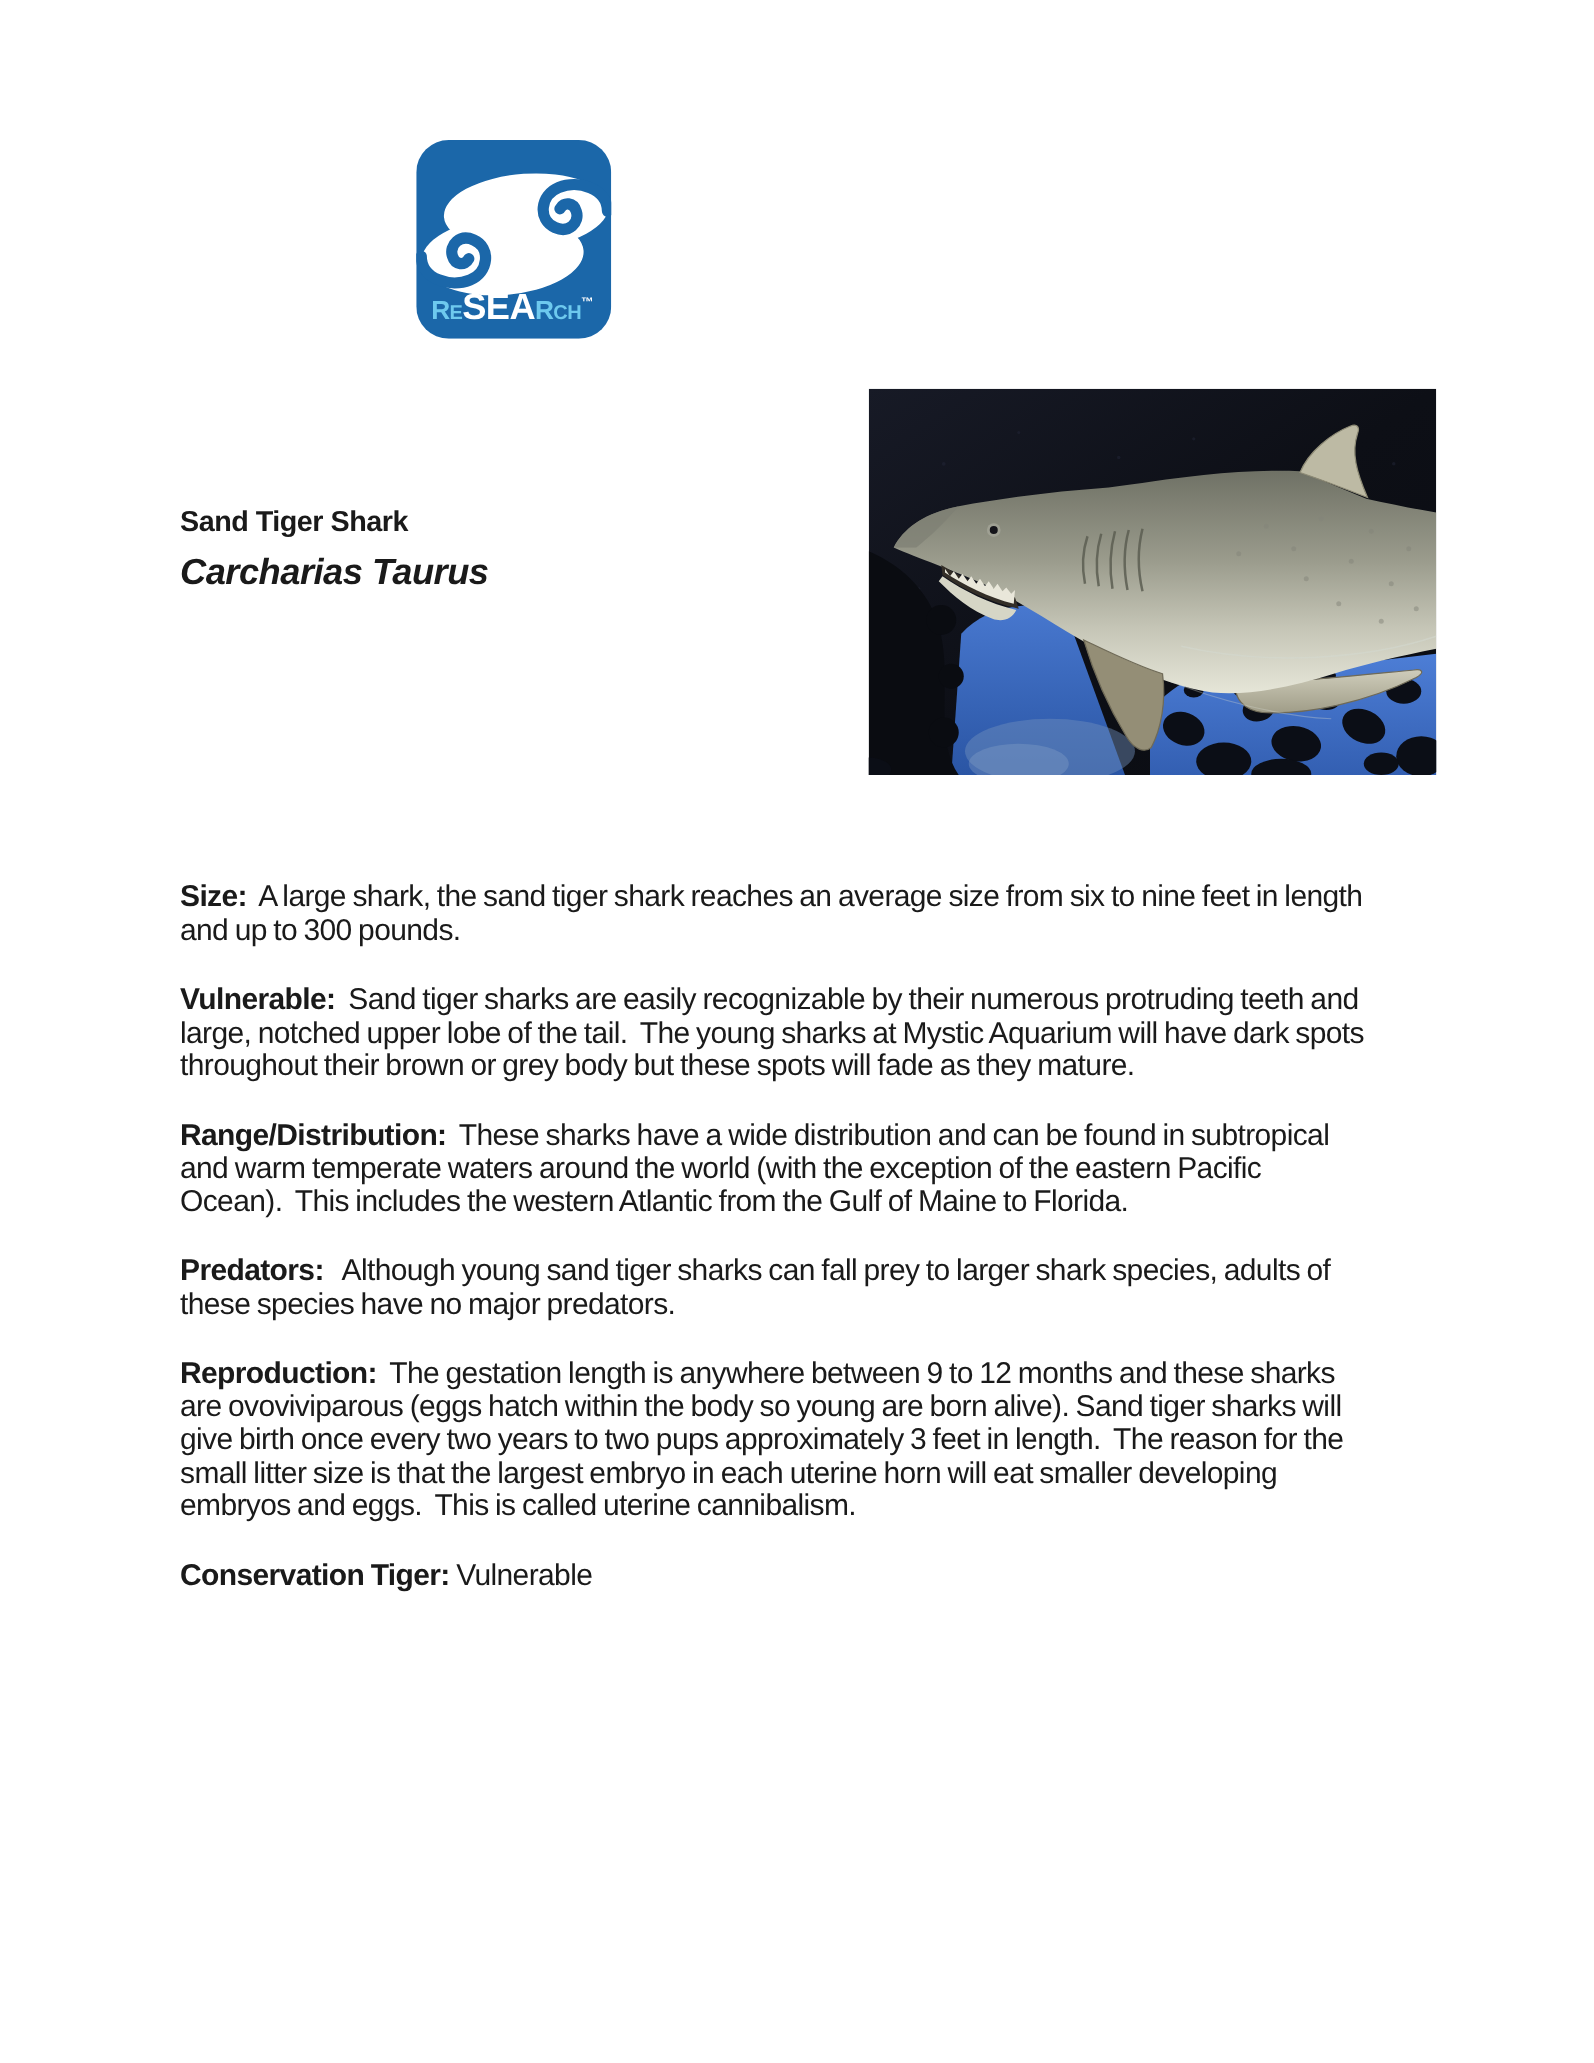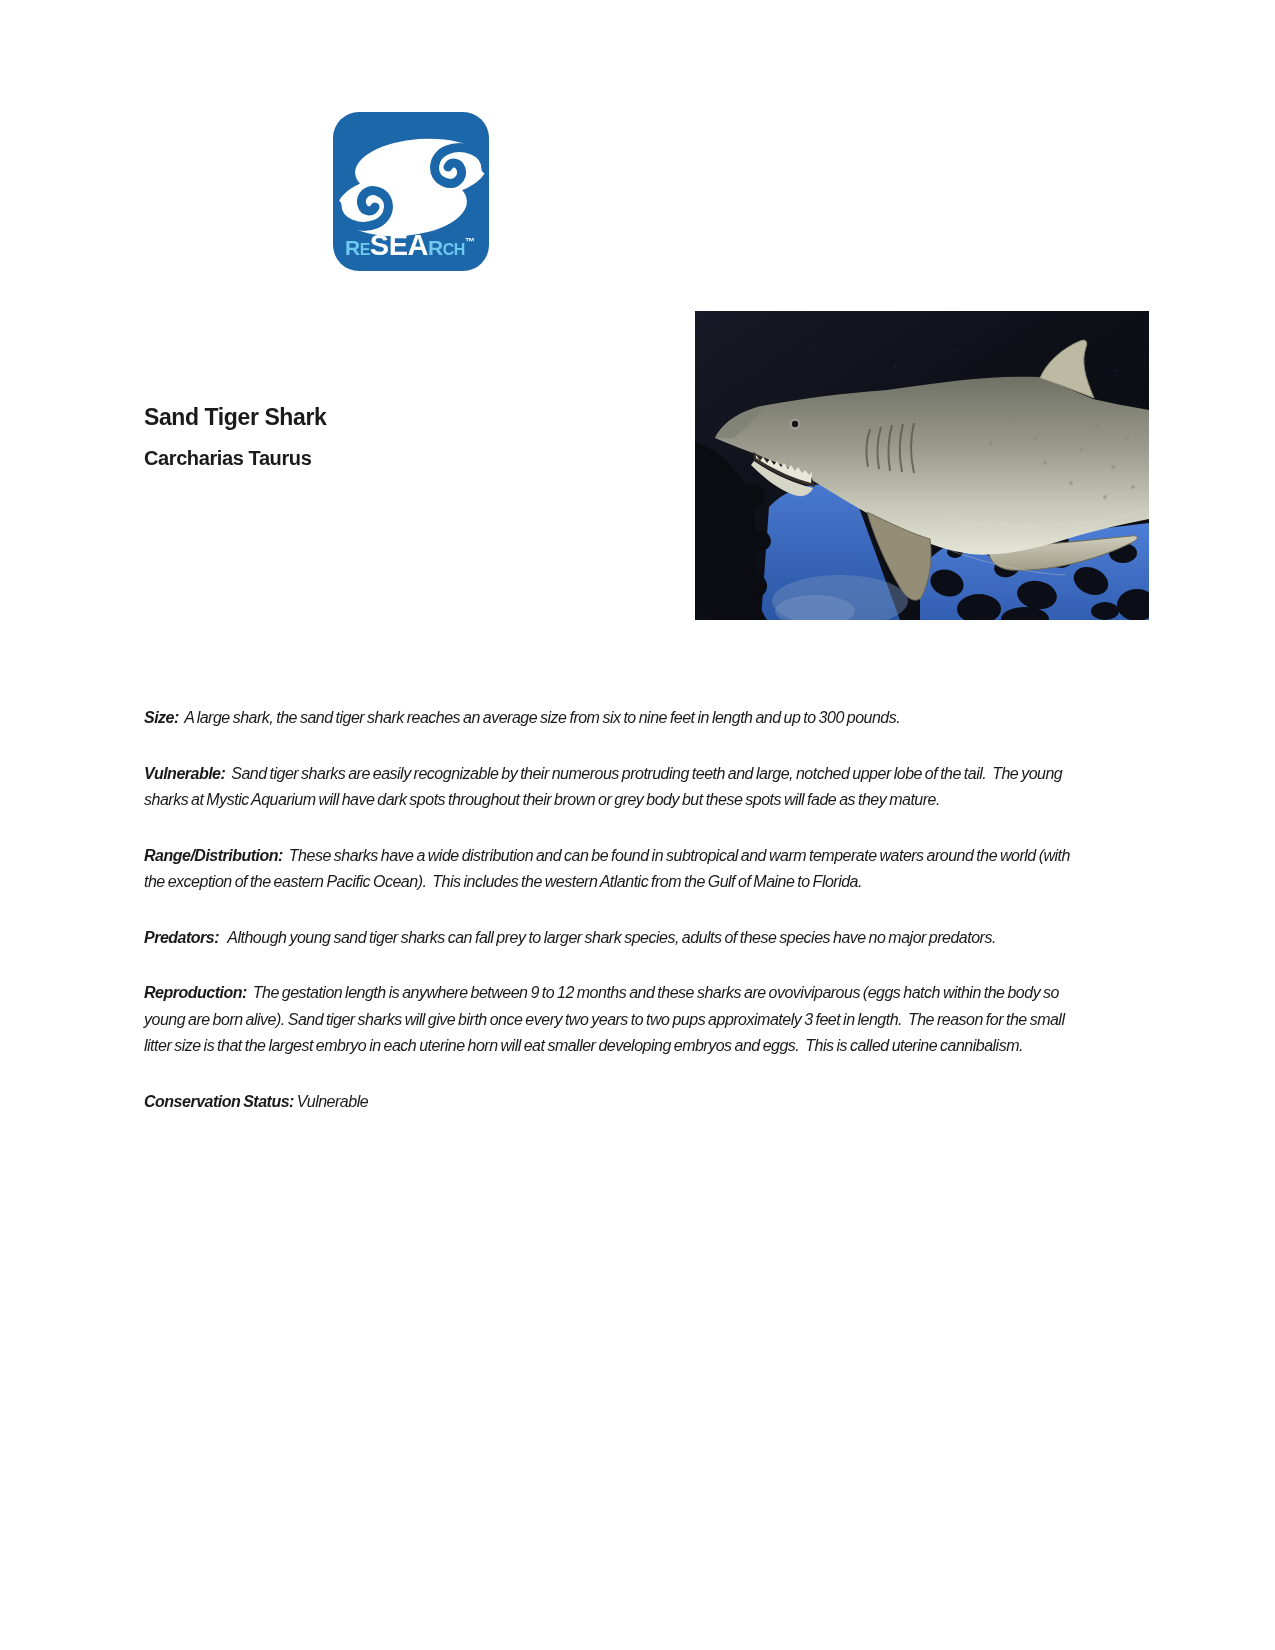--- a/index.html
+++ b/index.html
@@ -10,25 +10,25 @@
     margin:0 auto;
     font-family:"Liberation Sans",sans-serif;
     color:#1a1a1a;
     overflow:hidden;
   }
   .logo-square{position:absolute;left:333px;top:112px;width:156px;height:113px;}
   .wordmark{position:absolute;left:556px;top:119px;width:310px;height:142px;}
   .photo{position:absolute;left:695px;top:311px;width:454px;height:309px;}
   .heading{position:absolute;left:144px;top:397px;}
   .heading .title{font-size:23px;font-weight:700;line-height:41px;letter-spacing:-0.4px;margin:0;}
-  .heading .species{font-size:20px;font-weight:700;line-height:41px;letter-spacing:-0.4px;margin:0;}
+  .heading .species{font-size:29px;font-weight:700;font-style:italic;line-height:41px;letter-spacing:-0.4px;margin:0;}
   .body-copy{
     position:absolute;left:144px;top:705px;width:949px;
-    font-size:16px;line-height:26.5px;
-    letter-spacing:-0.5px;word-spacing:-1px;font-style:italic;
+    font-size:24px;line-height:26.5px;
+    letter-spacing:-0.5px;word-spacing:-1px;
   }
   .body-copy p{margin:0 0 29px 0;}
   .sec-label{font-weight:700;}
   .sec-text{white-space:pre-wrap;}
 </style>
 </head>
 <body>
 
 <div class="page">
 
@@ -184,16 +184,16 @@
     <p class="title">Sand Tiger Shark</p>
     <p class="species">Carcharias Taurus</p>
   </div>
 
   <div class="body-copy">
     <p><b class="sec-label">Size:</b><span class="sec-text">  A large shark, the sand tiger shark reaches an average size from six to nine feet in length and up to 300 pounds.</span></p>
     <p><b class="sec-label">Vulnerable:</b><span class="sec-text">  Sand tiger sharks are easily recognizable by their numerous protruding teeth and large, notched upper lobe of the tail.  The young sharks at Mystic Aquarium will have dark spots throughout their brown or grey body but these spots will fade as they mature.</span></p>
     <p><b class="sec-label">Range/Distribution:</b><span class="sec-text">  These sharks have a wide distribution and can be found in subtropical and warm temperate waters around the world (with the exception of the eastern Pacific Ocean).  This includes the western Atlantic from the Gulf of Maine to Florida.</span></p>
     <p><b class="sec-label">Predators:</b><span class="sec-text">   Although young sand tiger sharks can fall prey to larger shark species, adults of these species have no major predators.</span></p>
     <p><b class="sec-label">Reproduction:</b><span class="sec-text">  The gestation length is anywhere between 9 to 12 months and these sharks are ovoviviparous (eggs hatch within the body so young are born alive). Sand tiger sharks will give birth once every two years to two pups approximately 3 feet in length.  The reason for the small litter size is that the largest embryo in each uterine horn will eat smaller developing embryos and eggs.  This is called uterine cannibalism.</span></p>
-    <p><b class="sec-label">Conservation Status:</b><span class="sec-text"> Vulnerable</span></p>
+    <p><b class="sec-label">Conservation Tiger:</b><span class="sec-text"> Vulnerable</span></p>
   </div>
 
 </div>
 
 </body></html>

